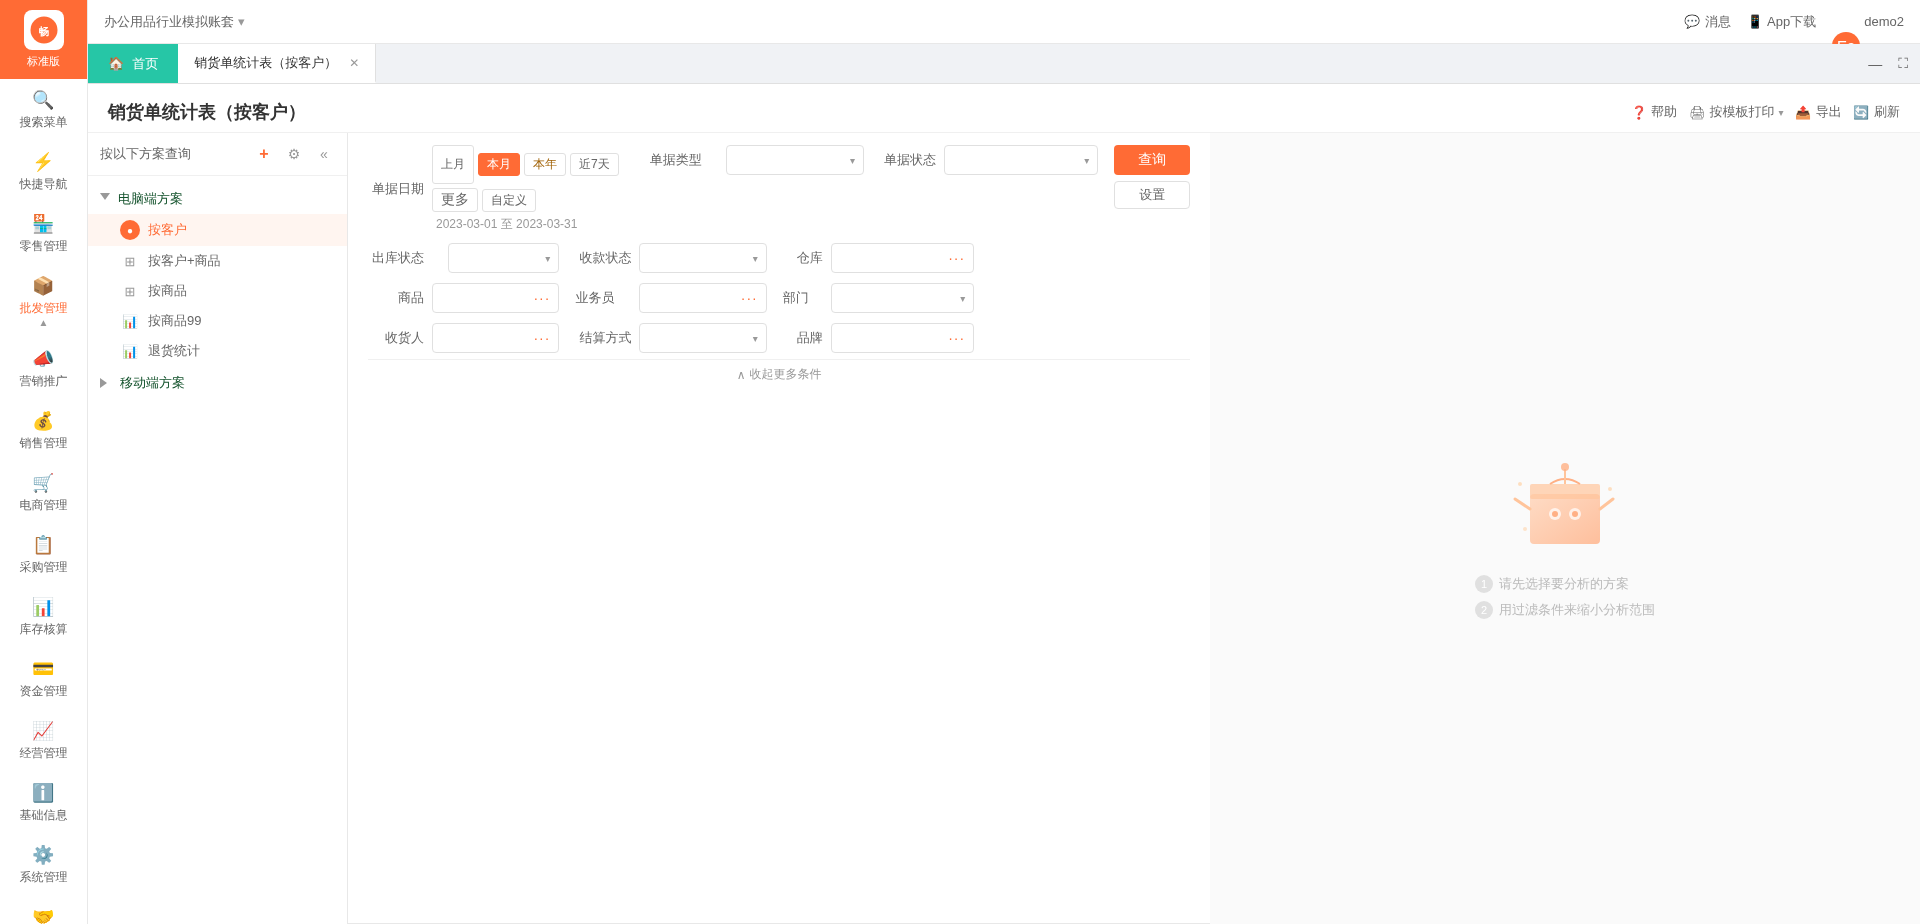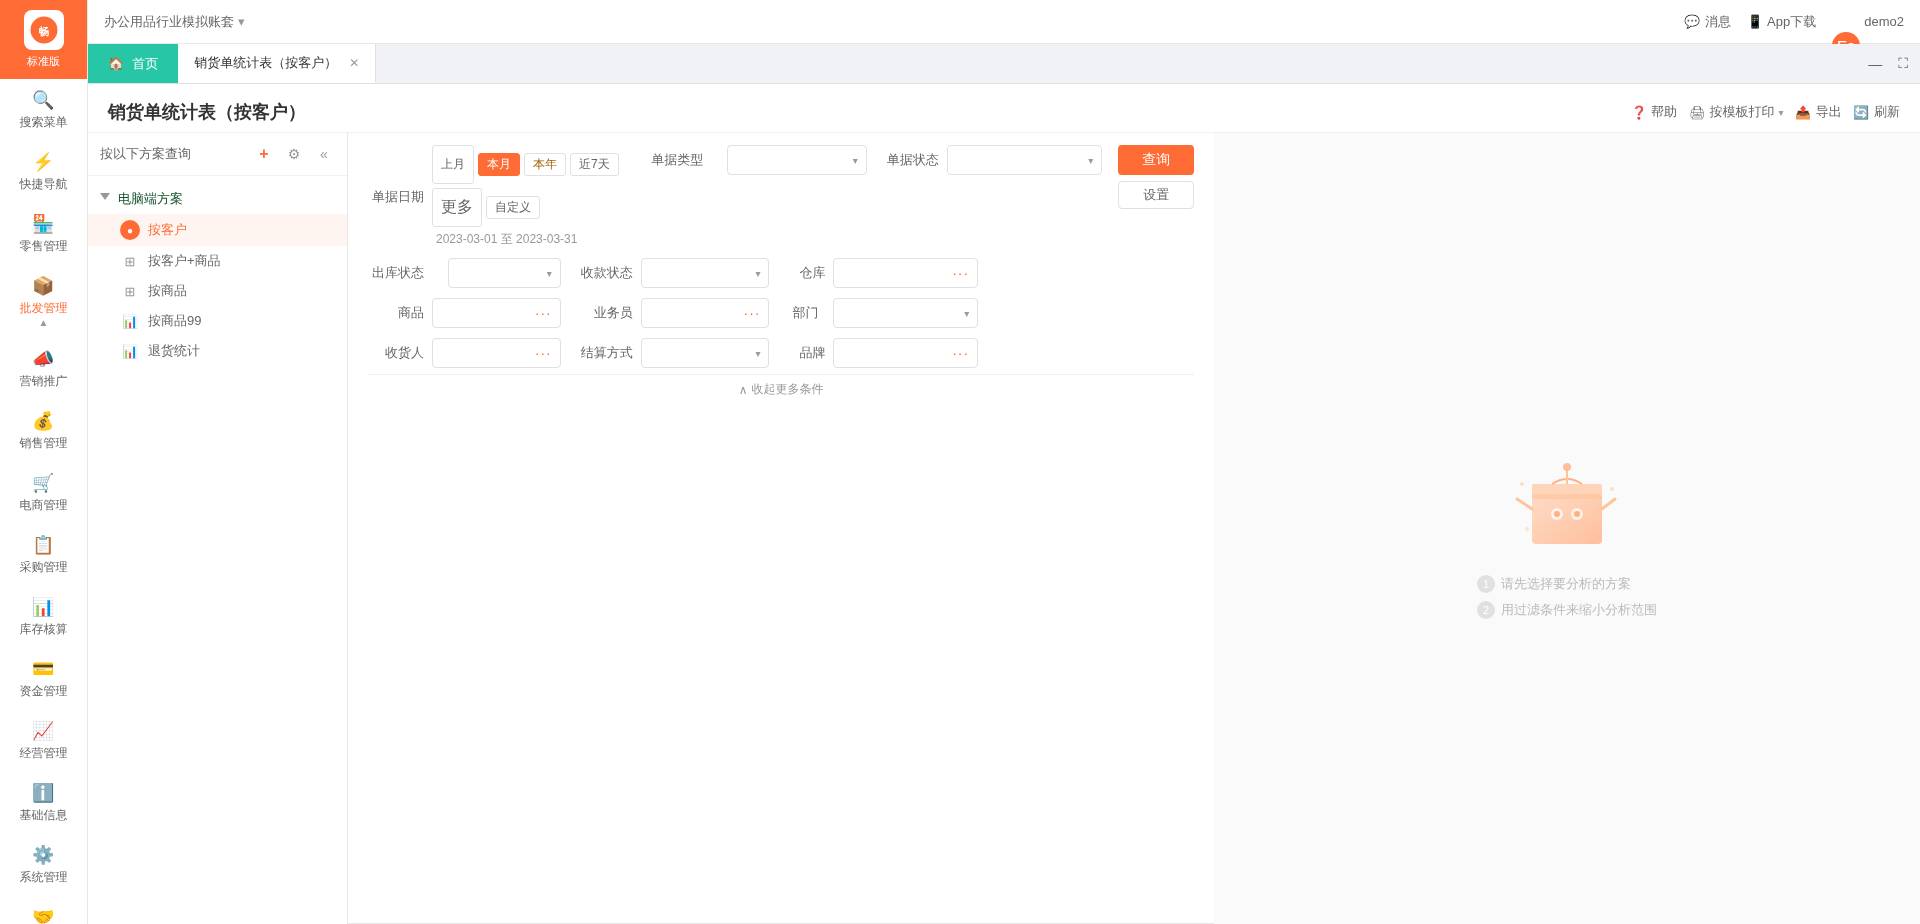--- a/index.html
+++ b/index.html
@@ -257,37 +257,43 @@
             <div class="scheme-item">
               <span style="color:#999;font-size:13px;width:20px;text-align:center">📊</span>
               <span>按商品99</span>
             </div>
             <div class="scheme-item">
               <span style="color:#999;font-size:13px;width:20px;text-align:center">📊</span>
               <span>退货统计</span>
             </div>
           </div>
 
+          <div class="scheme-group">
+            <div class="scheme-group-header">
+              <span class="triangle-right"></span>
+              <span>移动端方案</span>
+            </div>
+          </div>
         </div>
       </div>
 
       <div class="filter-data-panel">
 
         <div class="filter-area">
 
           <div style="display:flex;align-items:flex-start;gap:16px;margin-bottom:10px">
 
             <div style="display:flex;align-items:center;gap:8px;flex:1.2">
               <span style="color:#666;font-size:13px;min-width:56px;text-align:right;flex-shrink:0">单据日期</span>
               <div style="display:flex;align-items:center;gap:4px;flex-wrap:wrap">
                 <button class="date-btn" style="padding:10px 8px;border-radius:3px;border:1px solid #e0e0e0;cursor:pointer;font-size:12px;color:#666;background:#fff">上月</button>
                 <button class="date-btn active" style="padding:2px 8px;border-radius:3px;border:1px solid #ff6b35;cursor:pointer;font-size:12px;color:#fff;background:#ff6b35">本月</button>
                 <button class="date-btn" style="padding:2px 8px;border-radius:3px;border:1px solid #e0e0e0;cursor:pointer;font-size:12px;color:#a16207;background:#fff">本年</button>
                 <button class="date-btn" style="padding:2px 8px;border-radius:3px;border:1px solid #e0e0e0;cursor:pointer;font-size:12px;color:#666;background:#fff">近7天</button>
-                <button class="date-btn" style="padding:8px 8px;border-radius:3px;border:1px solid #e0e0e0;cursor:pointer;font-size:16px;color:#666;background:#fff">更多</button>
+                <button class="date-btn" style="padding:2px 8px;border-radius:3px;border:1px solid #e0e0e0;cursor:pointer;font-size:14px;color:#666;background:#fff">更多</button>
                 <button class="date-btn" style="padding:2px 8px;border-radius:3px;border:1px solid #e0e0e0;cursor:pointer;font-size:12px;color:#666;background:#fff">自定义</button>
                 <span style="font-size:12px;color:#999;margin-left:4px">2023-03-01 至 2023-03-31</span>
               </div>
             </div>
 
             <div style="display:flex;align-items:center;gap:24px;flex:1">
               <span style="color:#666;font-size:13px;min-width:56px;text-align:right;flex-shrink:0">单据类型</span>
               <div class="filter-select" style="flex:1;height:30px;border:1px solid #e0e0e0;border-radius:4px;padding:0 8px;display:flex;align-items:center;justify-content:space-between;background:#fff;cursor:pointer;font-size:13px">
                 <span></span>
                 <span style="color:#999;font-size:10px">▾</span>
@@ -333,27 +339,27 @@
           </div>
 
           <div style="display:flex;align-items:center;gap:16px;margin-bottom:10px">
             <div style="display:flex;align-items:center;gap:8px;flex:1">
               <span style="color:#666;font-size:13px;min-width:56px;text-align:right;flex-shrink:0">商品</span>
               <div class="filter-select" style="flex:1;height:30px;border:1px solid #e0e0e0;border-radius:4px;padding:0 8px;display:flex;align-items:center;justify-content:flex-end;background:#fff;cursor:pointer">
                 <span style="color:#ff6b35;font-size:14px;letter-spacing:1px">···</span>
               </div>
             </div>
             <div style="display:flex;align-items:center;gap:8px;flex:1">
-              <span style="color:#666;font-size:13px;min-width:56px;text-align:right;flex-shrink:0">业务员</span>
+              <span style="color:#666;font-size:13px;min-width:56px;flex-shrink:0">业务员</span>
               <div class="filter-select" style="flex:1;height:30px;border:1px solid #e0e0e0;border-radius:4px;padding:0 8px;display:flex;align-items:center;justify-content:flex-end;background:#fff;cursor:pointer">
                 <span style="color:#ff6b35;font-size:14px;letter-spacing:1px">···</span>
               </div>
             </div>
             <div style="display:flex;align-items:center;gap:8px;flex:1">
-              <span style="color:#666;font-size:13px;min-width:40px;text-align:center;flex-shrink:0">部门</span>
+              <span style="color:#666;font-size:13px;min-width:40px;text-align:left;flex-shrink:0">部门</span>
               <div class="filter-select" style="flex:1;height:30px;border:1px solid #e0e0e0;border-radius:4px;padding:0 8px;display:flex;align-items:center;justify-content:space-between;background:#fff;cursor:pointer">
                 <span></span>
                 <span style="color:#999;font-size:10px">▾</span>
               </div>
             </div>
             <div style="width:200px;flex-shrink:0"></div>
           </div>
 
           <div style="display:flex;align-items:center;gap:16px;margin-bottom:6px">
             <div style="display:flex;align-items:center;gap:8px;flex:1">

